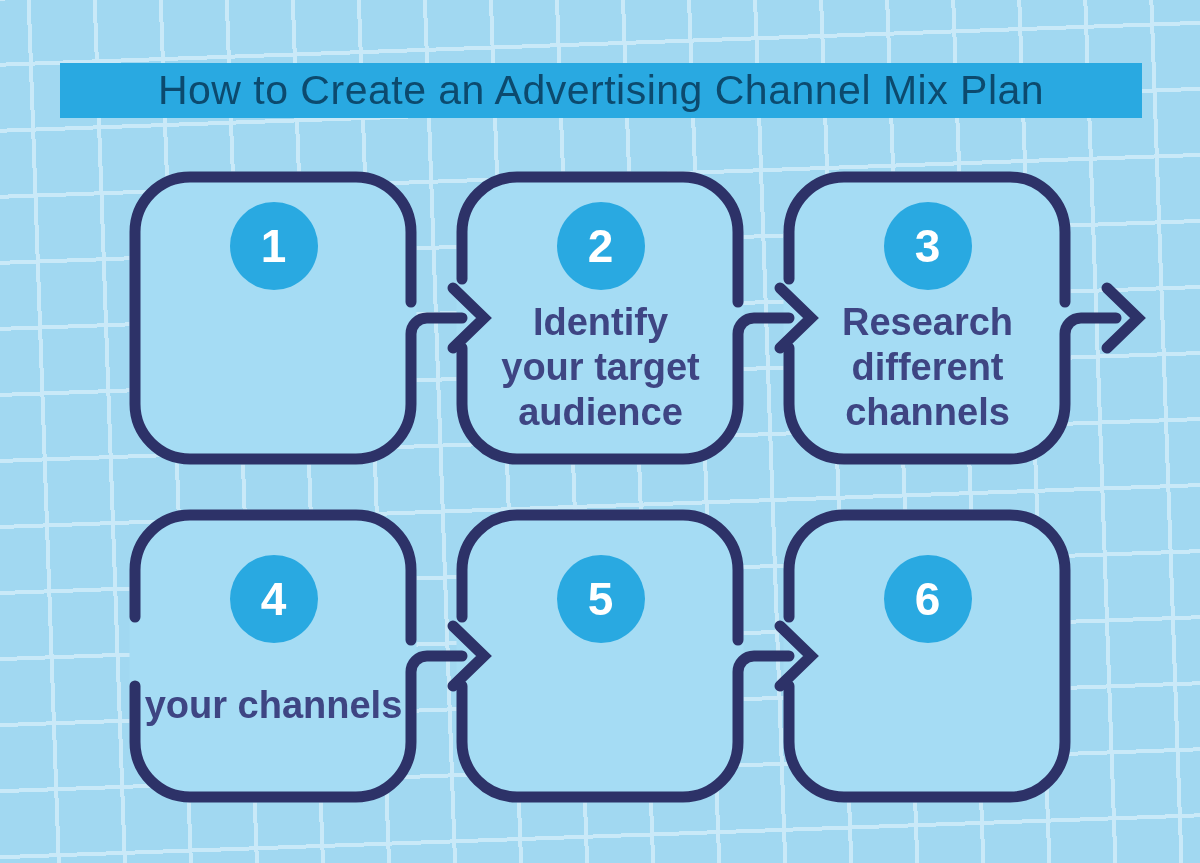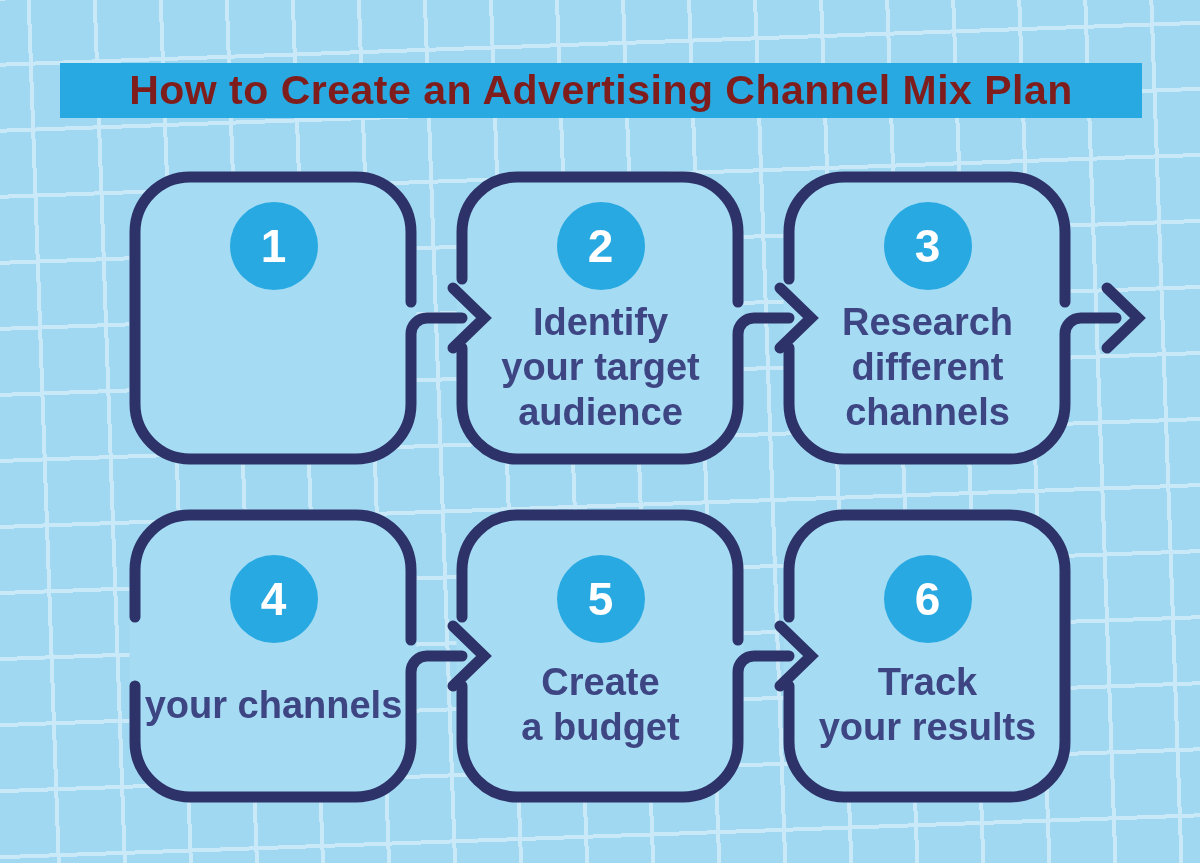--- a/index.html
+++ b/index.html
@@ -14,21 +14,21 @@
       repeating-linear-gradient(90deg,#C9E9F8 0px,#C9E9F8 4px,transparent 4px,transparent 66px),
       repeating-linear-gradient(180deg,#C9E9F8 0px,#C9E9F8 4px,transparent 4px,transparent 66px);
     transform:rotate(-2deg);
   }
   svg.shapes{position:absolute;left:0;top:0;display:block;}
   .title-band{
     position:absolute;left:60px;top:63px;width:1082px;height:55px;
     background:#29A9E1;display:flex;align-items:center;justify-content:center;
   }
   .title-band h1{
-    margin:0;font-size:41px;font-weight:bold;color:#7f1d1d;
+    margin:0;font-size:41px;font-weight:normal;color:#0c4a6e;
     letter-spacing:0.5px;white-space:nowrap;
   }
   .step{position:absolute;width:287px;height:293px;}
   .step.c1{left:130px;} .step.c2{left:457px;} .step.c3{left:784px;}
   .step.row1{top:172px;} .step.row2{top:510px;}
   .badge{
     position:absolute;left:50%;margin-left:-44px;width:88px;height:88px;
     border-radius:50%;background:#29A9E1;color:#FFFFFF;
     font-size:46px;font-weight:bold;
     display:flex;align-items:center;justify-content:center;
@@ -106,27 +106,19 @@
 
   <div class="step row2 c1">
     <div class="badge">4</div>
     <div class="label">
       <div>your channels</div>
     </div>
   </div>
 
   <div class="step row2 c2">
     <div class="badge">5</div>
-    <div class="label">
-      <div>Create</div>
-      <div>a budget</div>
-    </div>
   </div>
 
   <div class="step row2 c3">
     <div class="badge">6</div>
-    <div class="label">
-      <div>Track</div>
-      <div>your results</div>
-    </div>
   </div>
 
 </div>
 
 </body></html>

